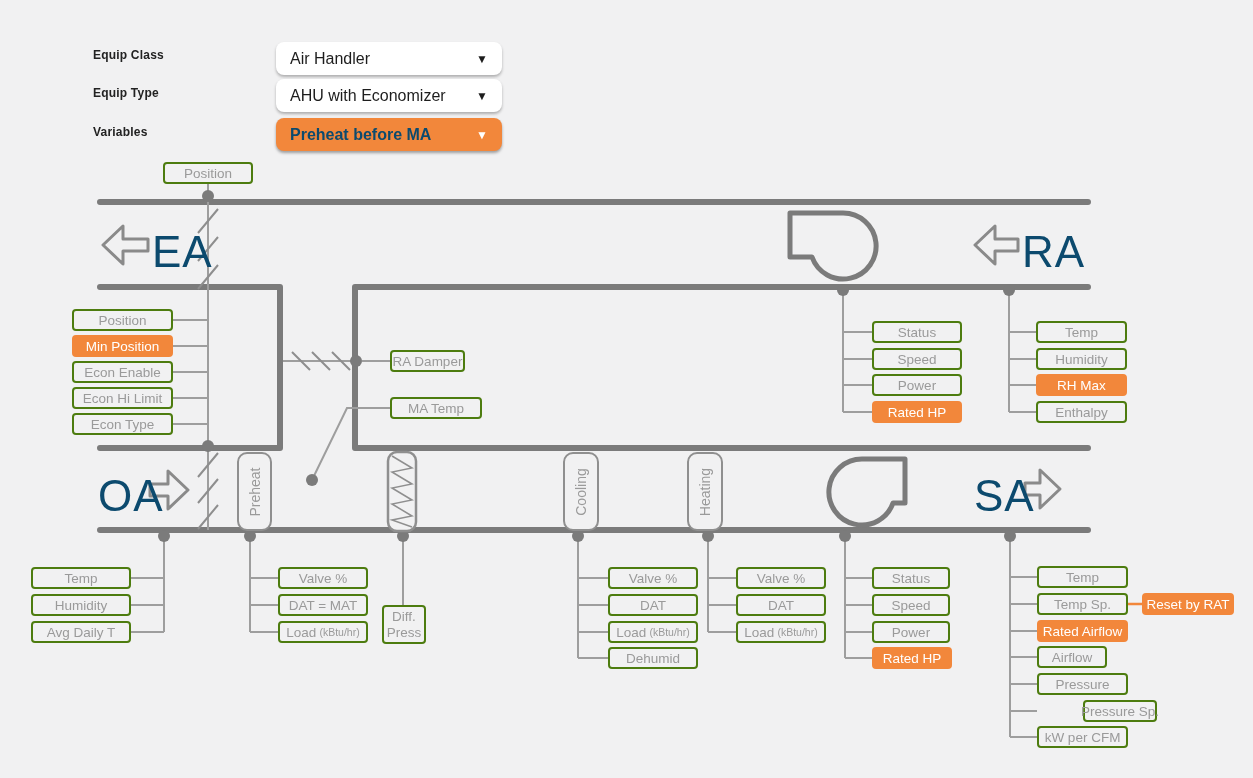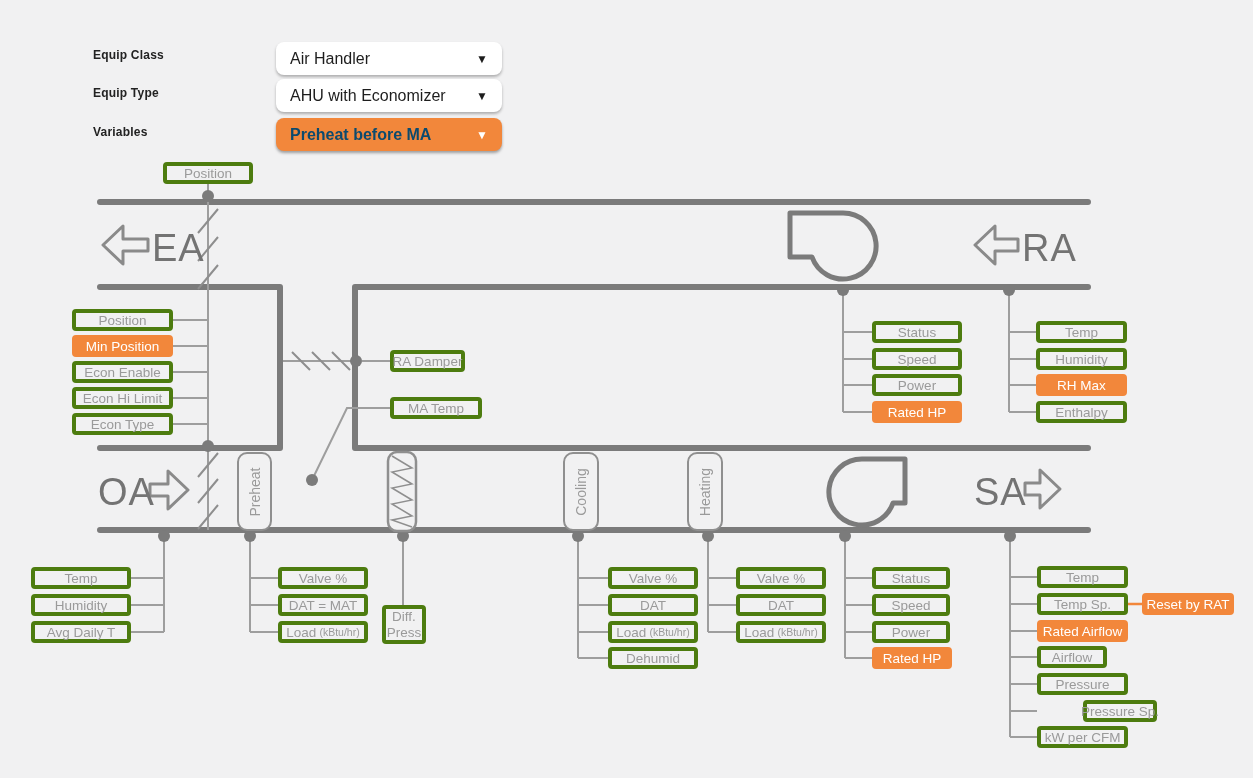--- a/index.html
+++ b/index.html
@@ -25,25 +25,25 @@
     padding:0 14px; cursor:pointer;
   }
   .dropdown .dd-value { font-size:16px; font-weight:500; color:#1D1D1D; flex:1; }
   .dropdown .dd-caret { font-size:12px; color:#1D1D1D; }
   .dropdown.accent { background:#F2873B; box-shadow:0 2px 3px rgba(0,0,0,.35); }
   .dropdown.accent .dd-value { color:#0c4a6e; font-weight:700; }
   .dropdown.accent .dd-caret { color:#fff; }
 
   
   .stream {
-    position:absolute; font-size:38px; color:#737373; letter-spacing:1px;
+    position:absolute; font-size:44px; color:#0c4a6e; letter-spacing:1px;
   }
   .tag {
     position:absolute; height:22px;
-    border:4px solid #4d7c0f; border-radius:4px; background:#F1F1F2;
+    border:2px solid #4d7c0f; border-radius:4px; background:#F1F1F2;
     color:#9A9A9A; font-size:13.5px;
     display:flex; align-items:center; justify-content:center;
     white-space:nowrap; cursor:pointer;
   }
   .tag.hl { background:#F2873B; border-color:#F2873B; color:#fff; }
   .tag .u { font-size:10.5px; margin-left:3px; }
   .tag.two { flex-direction:column; line-height:1.15; }
   .vcomp {
     position:absolute;
     border:2.5px solid #8F8F8F; border-radius:10px; background:#F1F1F2;

